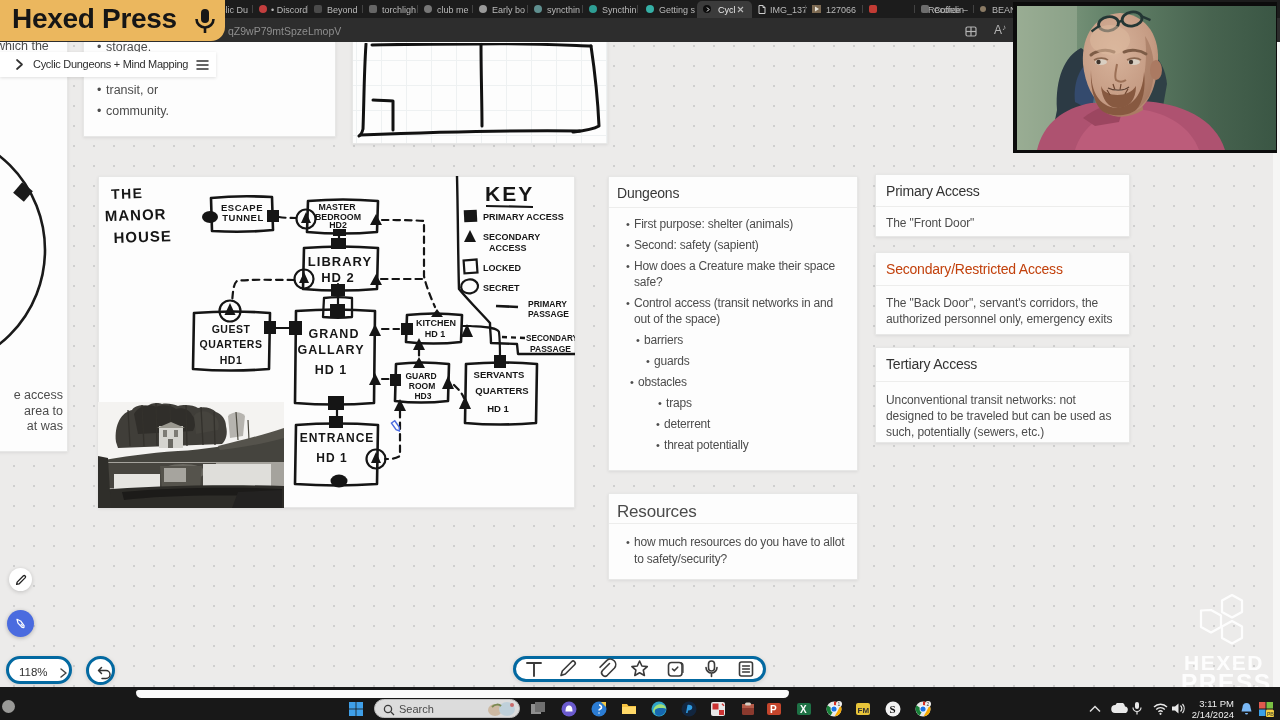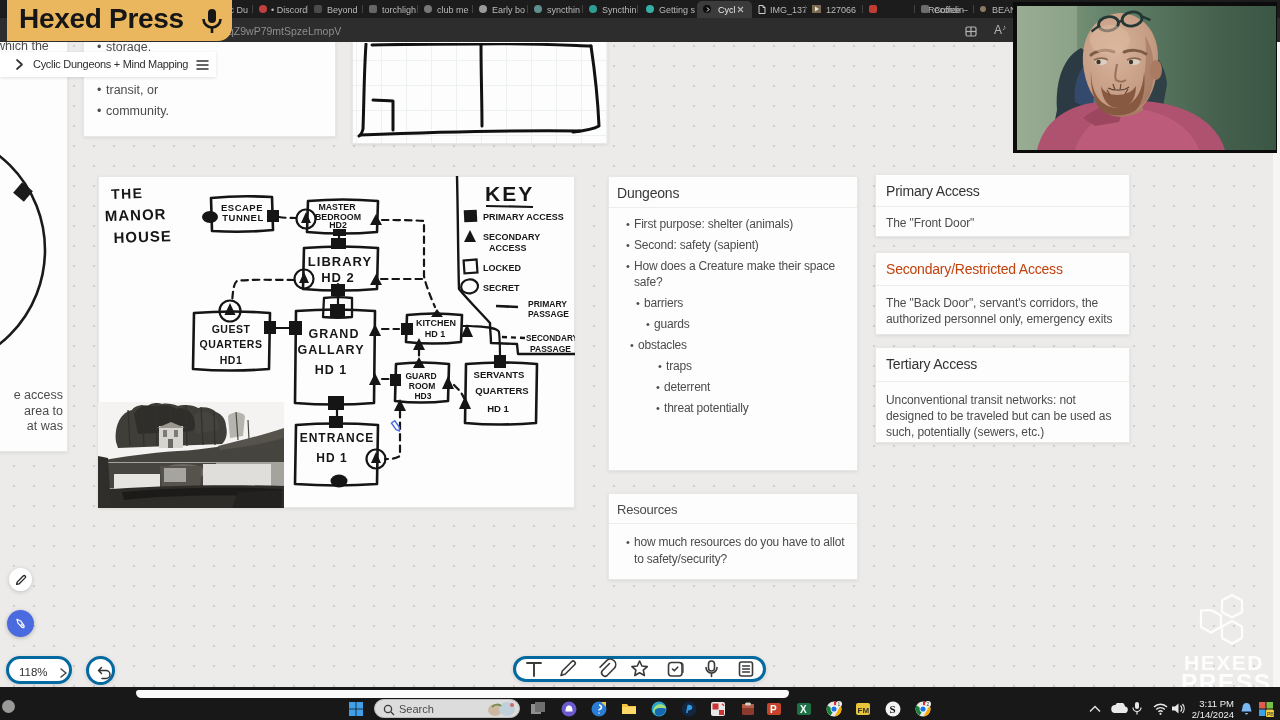--- a/index.html
+++ b/index.html
@@ -12,21 +12,21 @@
 .body13{font-size:12px;letter-spacing:-.1px;color:#4c4c4c;line-height:16px}
 ul.n{list-style:none}
 ul.n li{position:relative;font-size:12px;letter-spacing:-.2px;color:#4c4c4c;line-height:16px;margin-bottom:5px;white-space:nowrap}
 ul.n li:before{content:"•";position:absolute;left:-8px;font-size:11px}
 
 #tabbar{position:absolute;left:0;top:0;width:1280px;height:18px;background:#1c1c1c}
 .tabtxt{position:absolute;top:4.5px;font-size:9px;color:#b9b9b9;white-space:nowrap}
 .tdiv{position:absolute;top:5px;width:1px;height:8px;background:#424242}
 .fav{position:absolute;top:5px;width:8px;height:8px;border-radius:50%}
 #addr{position:absolute;left:0;top:18px;width:1280px;height:24px;background:#2d2d2d}
-#banner{position:absolute;left:7px;top:0;width:225px;height:41px;background:#ebb75e;border-bottom-right-radius:14px;z-index:40}
+#banner{position:absolute;left:0;top:0;width:225px;height:41px;background:#ebb75e;border-bottom-right-radius:14px;z-index:40}
 #banner .t{position:absolute;left:12px;top:3px;font-size:28px;font-weight:700;color:#161616;letter-spacing:-.3px}
 
 #tb{position:absolute;left:0;top:687px;width:1280px;height:33px;background:#181818}
 #winstrip{position:absolute;left:136px;top:690px;width:653px;height:8px;background:#fafafa;border-radius:3px 3px 6px 6px}
 .tico{position:absolute;top:701px;width:16px;height:16px}
 .pill{position:absolute;background:#fff;box-shadow:0 1px 4px rgba(0,0,0,.13);border:3px solid #0369a1}
 </style></head>
 <body>
 <div id="stage">
 <div id="canvas"></div>
@@ -249,31 +249,32 @@
 </g>
 </svg>
 
 <div class="card" style="left:608px;top:176px;width:250px;height:295px">
   <span class="ttl">Dungeons</span>
   <div class="hr" style="top:30px"></div>
   <ul class="n" style="position:absolute;left:25px;top:39px">
     <li>First purpose: shelter (animals)</li>
     <li>Second: safety (sapient)</li>
     <li>How does a Creature make their space<br>safe?</li>
+    <li>Control access (transit networks in and<br>out of the space)</li>
     <li style="margin-left:10px">barriers</li>
     <li style="margin-left:20px">guards</li>
     <li style="margin-left:4px">obstacles</li>
     <li style="margin-left:32px">traps</li>
     <li style="margin-left:30px">deterrent</li>
     <li style="margin-left:30px">threat potentially</li>
   </ul>
 </div>
 
 <div class="card" style="left:608px;top:493px;width:250px;height:87px">
-  <span class="ttl" style="font-size:13px;color:#4a4a4a">Resources</span>
+  <span class="ttl" style="font-size:17px;color:#4a4a4a">Resources</span>
   <div class="hr" style="top:29px"></div>
   <ul class="n" style="position:absolute;left:25px;top:40px">
     <li style="line-height:17px">how much resources do you have to allot<br>to safety/security?</li>
   </ul>
 </div>
 
 <div class="card" style="left:875px;top:174px;width:255px;height:63px">
   <span class="ttl" style="color:#333;left:10px">Primary Access</span>
   <div class="hr" style="top:31px"></div>
   <div class="body13 abs" style="left:10px;top:40px">The "Front Door"</div>

